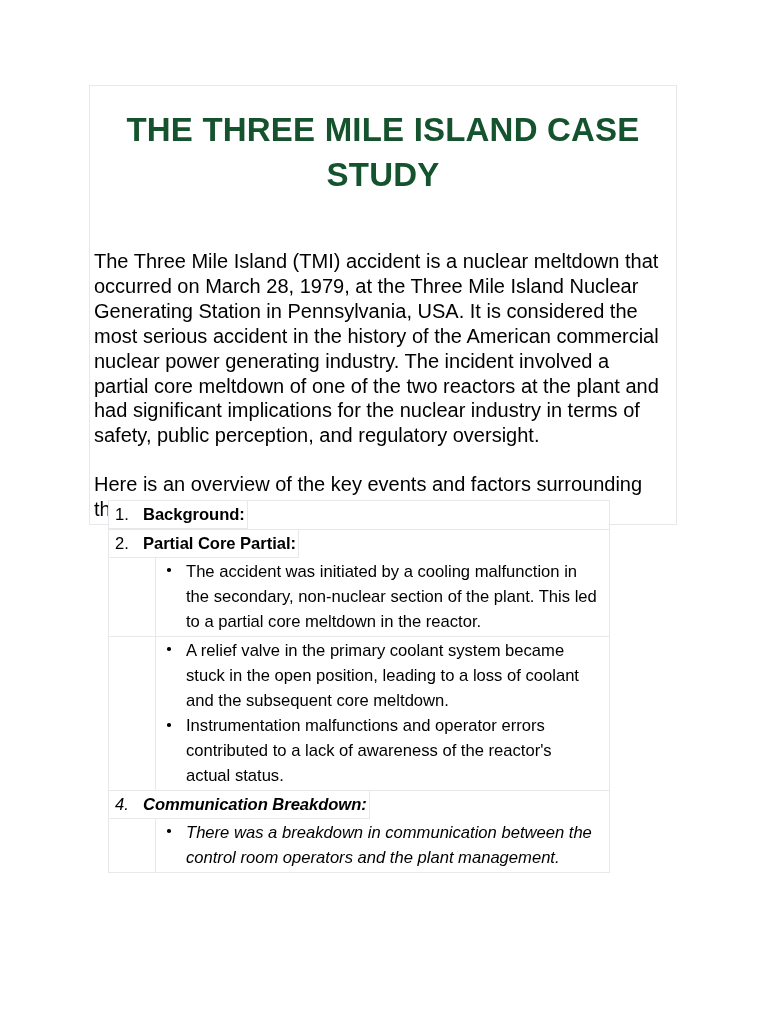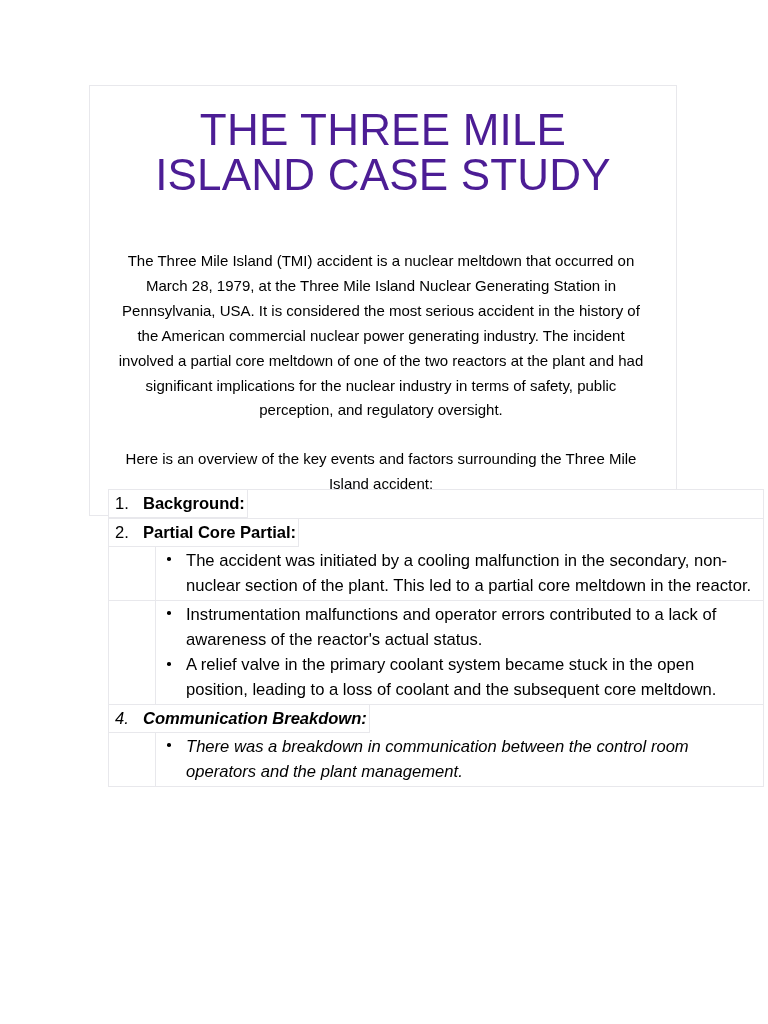--- a/index.html
+++ b/index.html
@@ -33,52 +33,52 @@
     left: 89px;
     top: 85px;
     width: 588px;
     border: 1px solid #e8e8ec;
     box-sizing: border-box;
     background: #ffffff;
     padding: 0;
   }
 
   .doc-title {
-    font-size: 44px;
-    font-weight: 400;
+    font-size: 33px;
+    font-weight: 700;
     line-height: 45px;
     text-align: center;
     letter-spacing: 0.2px;
     margin: 21px 26px 0 26px;
-    color: #4c1d95;
+    color: #14532d;
   }
 
   .prose-block {
     margin: 0;
     padding: 0 2px 0 2px;
   }
 
   .para {
-    font-size: 15px;
+    font-size: 20px;
     line-height: 24.9px;
-    margin: 16px;
+    margin: 0;
     padding: 0 6px 0 2px;
     color: #000000;
-    text-align: center;
+    text-align: left;
   }
 
   .para.first { margin-top: 52px; }
   .para.second { margin-top: 24px; padding-bottom: 2px; }
 
   
   .outline {
     position: absolute;
     left: 108px;
-    top: 489px;
-    width: 656px;
+    top: 500px;
+    width: 502px;
     box-sizing: border-box;
   }
 
   .olitem {
     border: 1px solid #e8e8ec;
     border-bottom: none;
     box-sizing: border-box;
     background: #ffffff;
   }
   .olitem:last-child { border-bottom: 1px solid #e8e8ec; font-style: italic; }
@@ -183,25 +183,25 @@
           <span class="dot"></span>
           <span>The accident was initiated by a cooling malfunction in the secondary, non-nuclear section of the plant. This led to a partial core meltdown in the reactor.</span>
         </li>
       </ul>
     </div>
 
     <div class="olitem">
       <ul class="sublist">
         <li class="subitem">
           <span class="dot"></span>
+          <span>A relief valve in the primary coolant system became stuck in the open position, leading to a loss of coolant and the subsequent core meltdown.</span>
+        </li>
+        <li class="subitem">
+          <span class="dot"></span>
           <span>Instrumentation malfunctions and operator errors contributed to a lack of awareness of the reactor's actual status.</span>
-        </li>
-        <li class="subitem">
-          <span class="dot"></span>
-          <span>A relief valve in the primary coolant system became stuck in the open position, leading to a loss of coolant and the subsequent core meltdown.</span>
         </li>
       </ul>
     </div>
 
     <div class="olitem">
       <div class="olhead-row">
         <span class="olhead">
           <span class="olnum">4.</span><span class="oltitle">Communication Breakdown:</span>
         </span>
       </div>

